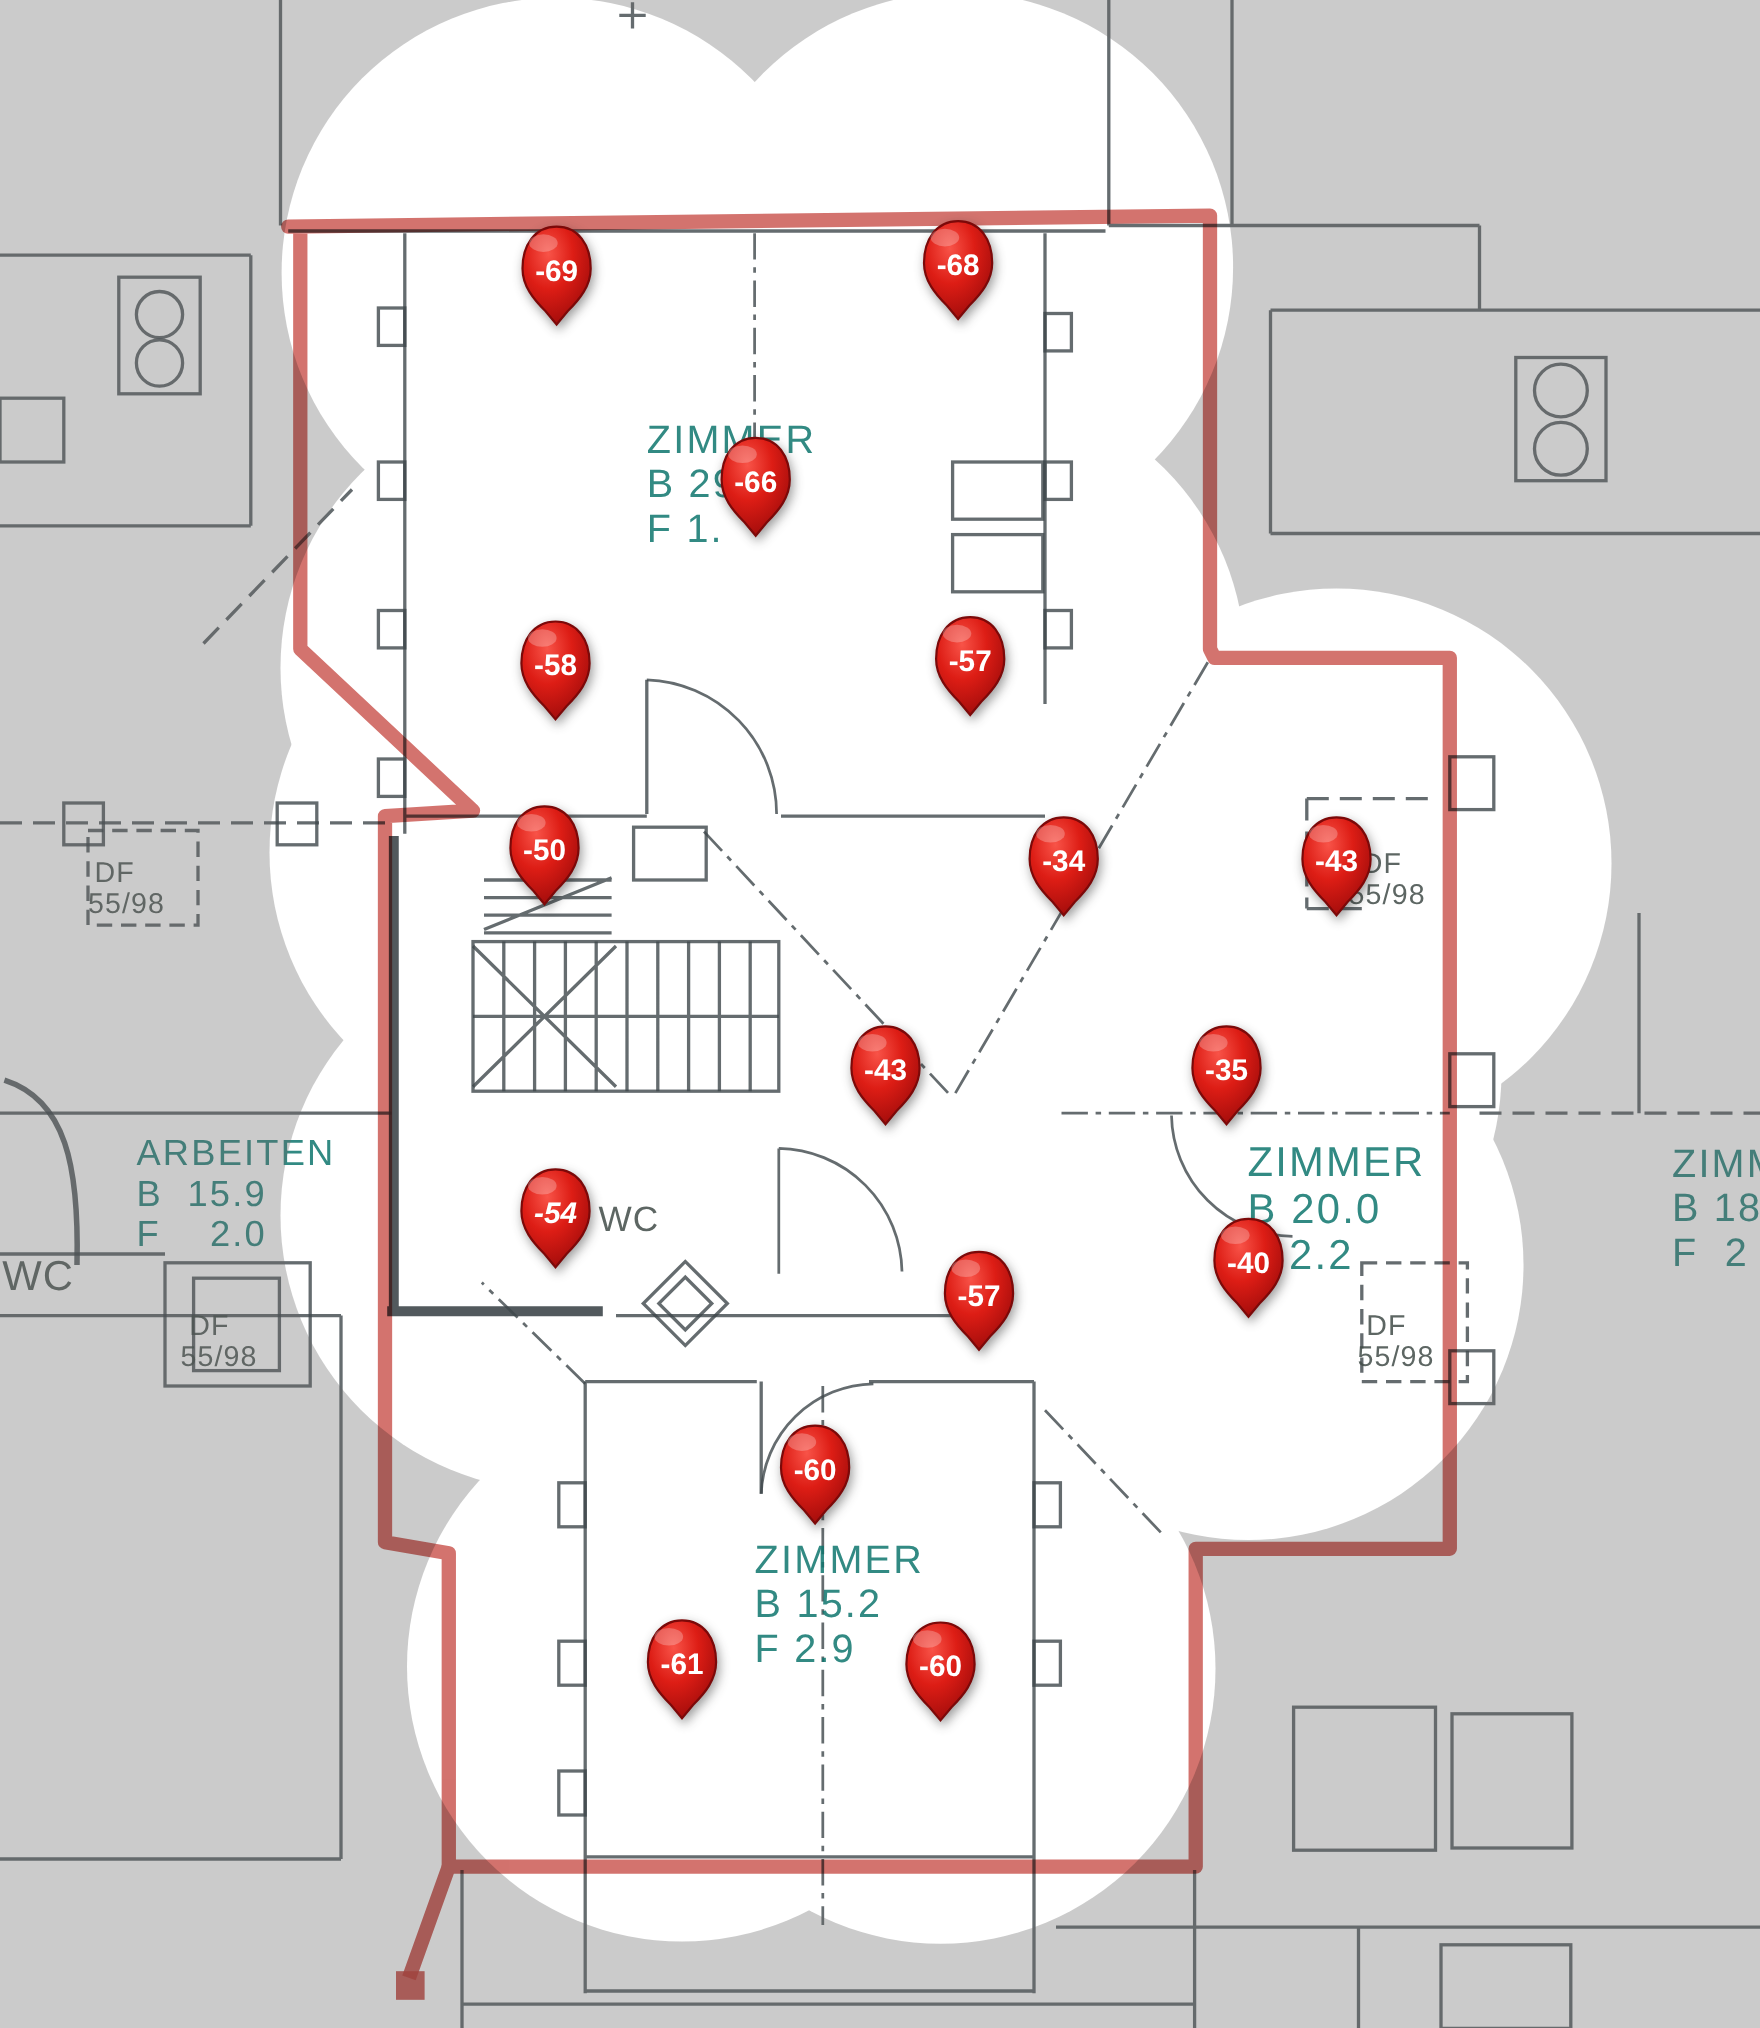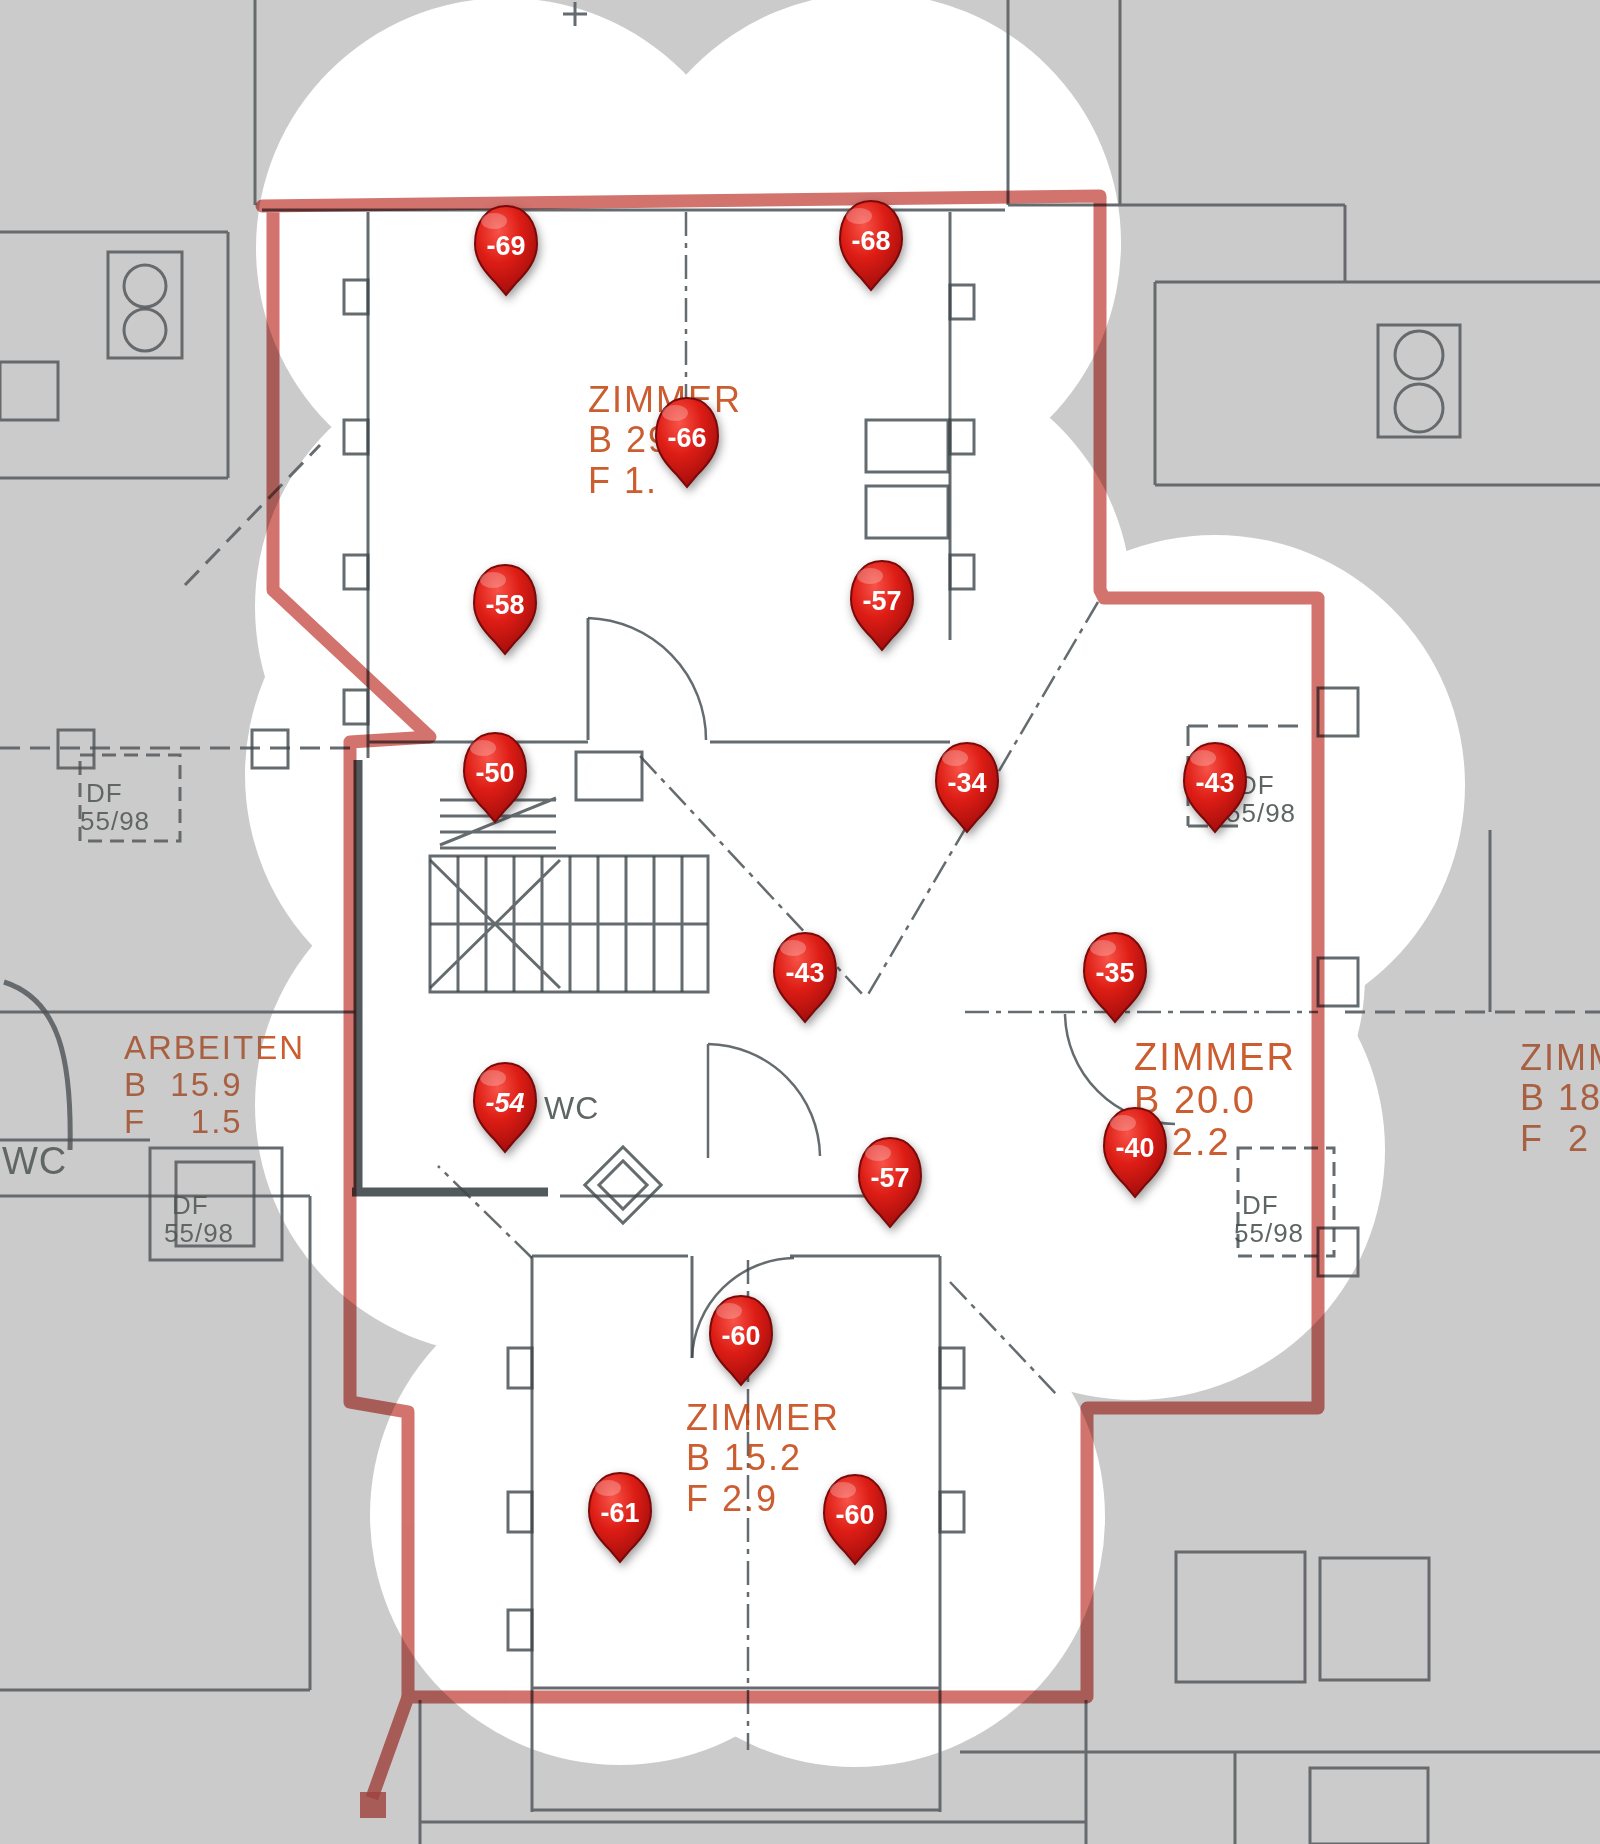--- a/index.html
+++ b/index.html
@@ -1,20 +1,20 @@
 <!DOCTYPE html>
 <html><head>
 <meta charset="utf-8">
 <style>
   html,body{margin:0;padding:0;background:#9a9a9a;}
   .stage{position:relative;width:1600px;height:1844px;overflow:hidden;background:#ffffff;
          font-family:"Liberation Sans",sans-serif;}
   .layer{position:absolute;left:0;top:0;width:1600px;height:1844px;}
   
-  .room-label{position:absolute;color:#c2410c;opacity:.85;letter-spacing:2px;line-height:1.12;white-space:pre;}
+  .room-label{position:absolute;color:#0f766e;opacity:.85;letter-spacing:2px;line-height:1.12;white-space:pre;}
   .plan-label{position:absolute;color:#414c48;opacity:.85;letter-spacing:1px;white-space:pre;}
   
   #heat{mix-blend-mode:multiply;}
   #boundary{mix-blend-mode:multiply;}
   
   .pin{position:absolute;width:74px;height:100px;filter:drop-shadow(2px 4px 5px rgba(30,30,30,.45));}
   .pin svg{width:74px;height:100px;display:block;}
   .pin text{font-family:"Liberation Sans",sans-serif;font-weight:bold;font-size:27px;fill:#ffffff;}
 </style>
 </head>
@@ -98,21 +98,21 @@
 
         <g transform="rotate(45 623 1185)">
           <rect x="596" y="1158" width="54" height="54"></rect>
             <rect x="606" y="1168" width="34" height="34"></rect>
         </g>
       </g>
     </svg>
     
     <div id="plan-text">
         <div class="room-label" style="left: 588px; top: 380px; font-size: 36px;"><div>ZIMMER</div><div>B 29</div><div>F 1.</div></div>
-        <div class="room-label" style="left: 124px; top: 1030px; font-size: 33px;"><div>ARBEITEN</div><div>B  15.9</div><div>F    1.5</div></div>
+        <div class="room-label" style="left: 124px; top: 1030px; font-size: 33px;"><div>ARBEITEN</div><div>B  15.9</div><div>F    2.0</div></div>
         <div class="room-label" style="left: 1134px; top: 1036px; font-size: 38px;"><div>ZIMMER</div><div>B 20.0</div><div>F 2.2</div></div>
         <div class="room-label" style="left: 1520px; top: 1038px; font-size: 36px;"><div>ZIMMER</div><div>B 18</div><div>F  2</div></div>
         <div class="room-label" style="left: 686px; top: 1398px; font-size: 36px;"><div>ZIMMER</div><div>B 15.2</div><div>F 2.9</div></div>
         <div class="plan-label" style="left: 2px; top: 1140px; font-size: 38px;">WC</div>
         <div class="plan-label" style="left: 544px; top: 1090px; font-size: 32px;">WC</div>
         <div class="plan-label" style="left: 86px; top: 778px; font-size: 26px;">DF</div>
         <div class="plan-label" style="left: 80px; top: 806px; font-size: 26px;">55/98</div>
         <div class="plan-label" style="left: 1238px; top: 770px; font-size: 26px;">DF</div>
         <div class="plan-label" style="left: 1226px; top: 798px; font-size: 26px;">55/98</div>
         <div class="plan-label" style="left: 172px; top: 1190px; font-size: 26px;">DF</div>

